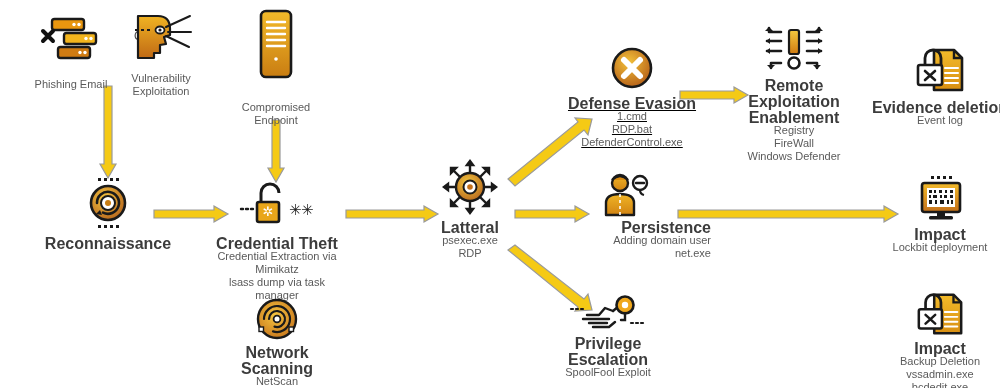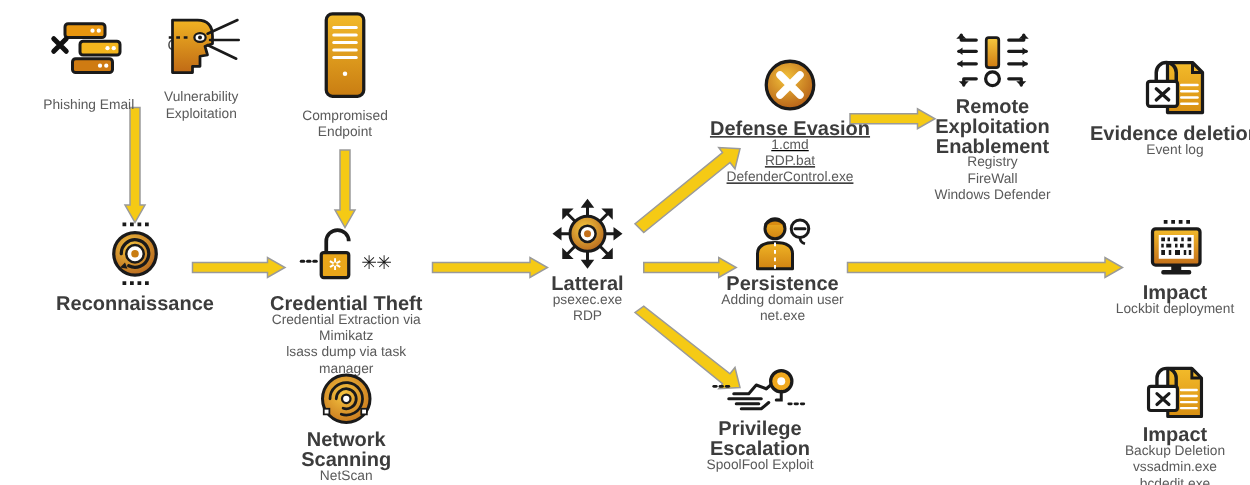--- a/index.html
+++ b/index.html
@@ -179,21 +179,21 @@
         <g stroke="#ffffff" stroke-width="2.4" stroke-linecap="round">
           <path d="M13 14 L31 14"></path>
             <path d="M13 20 L31 20"></path>
             <path d="M13 26 L31 26"></path>
           <path d="M13 32 L31 32"></path>
             <path d="M13 38 L31 38"></path>
         </g>
         <circle cx="22" cy="51" r="1.8" fill="#ffffff"></circle>
       </svg>
     </div>
-    <div style="margin-top:5px;">
+    <div style="margin-top:19px;">
       <div class="sub">Compromised</div>
       <div class="sub">Endpoint</div>
     </div>
   </div>
 
   <div class="node" style="left:23px; top:172px;">
     <div class="icon-wrap">
       <svg width="56" height="54" viewBox="0 0 56 54">
         <defs>
           <radialGradient id="recGrad" cx="40%" cy="35%" r="70%">
@@ -357,21 +357,21 @@
       </svg>
     </div>
     <div class="ttl">Remote</div>
     <div class="ttl">Exploitation</div>
     <div class="ttl">Enablement</div>
     <div class="sub">Registry</div>
     <div class="sub">FireWall</div>
     <div class="sub">Windows Defender</div>
   </div>
 
-  <div class="node" style="left:541px; top:172px;">
+  <div class="node" style="left:541px; top:172px;text-align:right;">
     <div class="icon-wrap" style="height:46px;">
       <svg width="52" height="44" viewBox="0 0 52 44">
         <defs>
           <linearGradient id="perGrad" x1="0" y1="0" x2="0" y2="1">
             <stop offset="0%" stop-color="#f0b526"></stop>
             <stop offset="100%" stop-color="#d18312"></stop>
           </linearGradient>
         </defs>
         <circle cx="20" cy="10" r="8" fill="url(#perGrad)" stroke="#1a1a1a" stroke-width="2.4"></circle>
         <path d="M12 7 Q20 -1 28 7" fill="#d98c12" stroke="#1a1a1a" stroke-width="2.4"></path>

